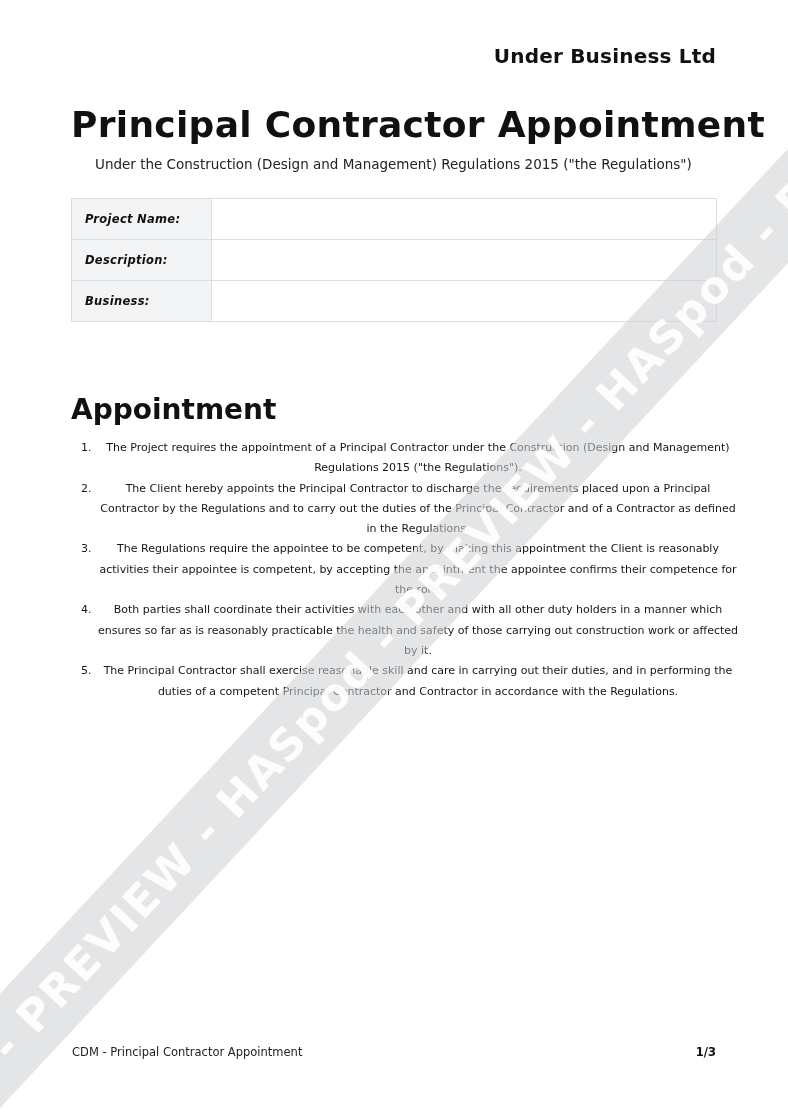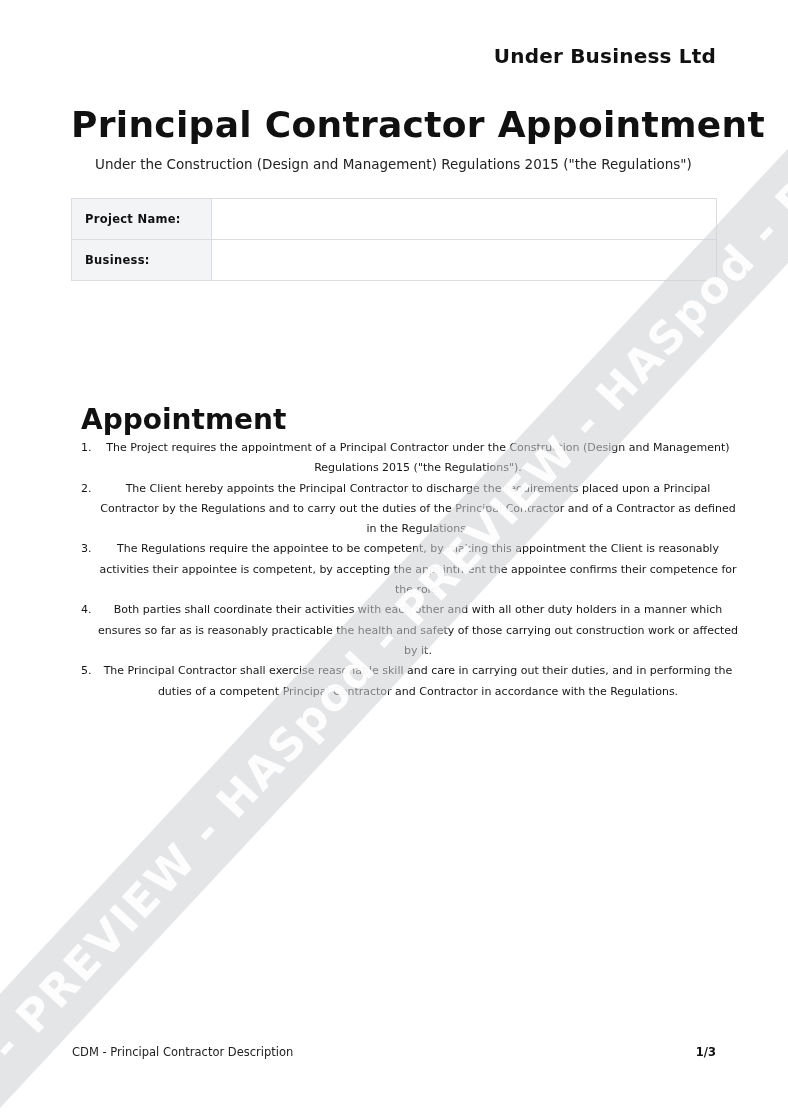--- a/index.html
+++ b/index.html
@@ -1,43 +1,47 @@
 <!DOCTYPE html>
 <html><head>
 <meta charset="utf-8">
 <style>
   html, body { margin: 0; padding: 0; }
   body { width: 788px; height: 1114px; background: #ffffff; position: relative; overflow: hidden; font-family: "DejaVu Sans", sans-serif; color: #111; }
   .business { position: absolute; right: 72px; top: 44px; font-weight: bold; font-size: 20px; letter-spacing: 0.2px; }
   .title { position: absolute; left: 71px; top: 104px; font-weight: bold; font-size: 36px; letter-spacing: 0.3px; margin: 0; }
   .subtitle { position: absolute; left: 71px; top: 156px; font-size: 13.5px; color: #222; margin-left: 24px; }
   table.info { position: absolute; left: 71px; top: 198px; width: 646px; border-collapse: collapse; }
-  table.info td { border: 1px solid #dcdde0; height: 40px; padding: 0; }
+  table.info td { border: 1px solid #dcdde0; height: 40px; padding: 0; font-style: italic; }
   table.info td.label { width: 126px; background: #f3f4f6; font-weight: bold; font-size: 11.5px; padding-left: 13px; letter-spacing: 0.3px; }
   table.info td.value { background: #fff; }
-  .h2 { position: absolute; left: 71px; top: 393px; font-weight: bold; font-size: 28px; margin: 10px; }
+  .h2 { position: absolute; left: 71px; top: 393px; font-weight: bold; font-size: 28px; margin: 0; }
   ol.clauses { position: absolute; left: 71px; top: 438px; width: 646px; margin: 0; padding: 0 0 0 24px; font-size: 11px; line-height: 20.3px; color: #161616; text-align: center; }
   ol.clauses li { padding-left: 0; margin: 0 0 0 0; }
   .footer-left { position: absolute; left: 72px; top: 1045px; font-size: 11.5px; color: #222; }
   .footer-right { position: absolute; right: 72px; top: 1045px; font-size: 11.5px; font-weight: bold; }
   .watermark { position: absolute; left: -260px; top: 540px; width: 1400px; height: 78px; background: rgba(205,207,211,0.55); transform: rotate(-47deg); transform-origin: center; display: flex; align-items: center; justify-content: center; pointer-events: none; }
   .watermark span { color: rgba(255,255,255,0.92); font-weight: bold; font-size: 44px; letter-spacing: 2px; white-space: nowrap; }
 </style>
 </head>
 <body>
 
 <div class="business">Under Business Ltd</div>
 
 <h1 class="title">Principal Contractor Appointment</h1>
 <div class="subtitle">Under the Construction (Design and Management) Regulations 2015 ("the Regulations")</div>
 
 <table class="info">
   <tbody>
       <tr>
     <td class="label">Project Name:</td>
+    <td class="value"></td>
+  </tr>
+  <tr>
+    <td class="label">Description:</td>
     <td class="value"></td>
   </tr>
   <tr>
     <td class="label">Business:</td>
     <td class="value"></td>
   </tr>
 </tbody>
   </table>
 
 <h2 class="h2">Appointment</h2>
@@ -47,14 +51,14 @@
   <li>The Client hereby appoints the Principal Contractor to discharge the requirements placed upon a Principal Contractor by the Regulations and to carry out the duties of the Principal Contractor and of a Contractor as defined in the Regulations.</li>
   <li>The Regulations require the appointee to be competent, by making this appointment the Client is reasonably activities their appointee is competent, by accepting the appointment the appointee confirms their competence for the role.</li>
   <li>Both parties shall coordinate their activities with each other and with all other duty holders in a manner which ensures so far as is reasonably practicable the health and safety of those carrying out construction work or affected by it.</li>
   <li>The Principal Contractor shall exercise reasonable skill and care in carrying out their duties, and in performing the duties of a competent Principal Contractor and Contractor in accordance with the Regulations.</li>
 </ol>
 
 <div class="watermark">
   <span>HASpod - PREVIEW - HASpod - PREVIEW - HASpod - PREVIEW - HA</span>
 </div>
 
-<div class="footer-left">CDM - Principal Contractor Description</div>
+<div class="footer-left">CDM - Principal Contractor Appointment</div>
 <div class="footer-right">1/3</div>
 
 </body></html>

